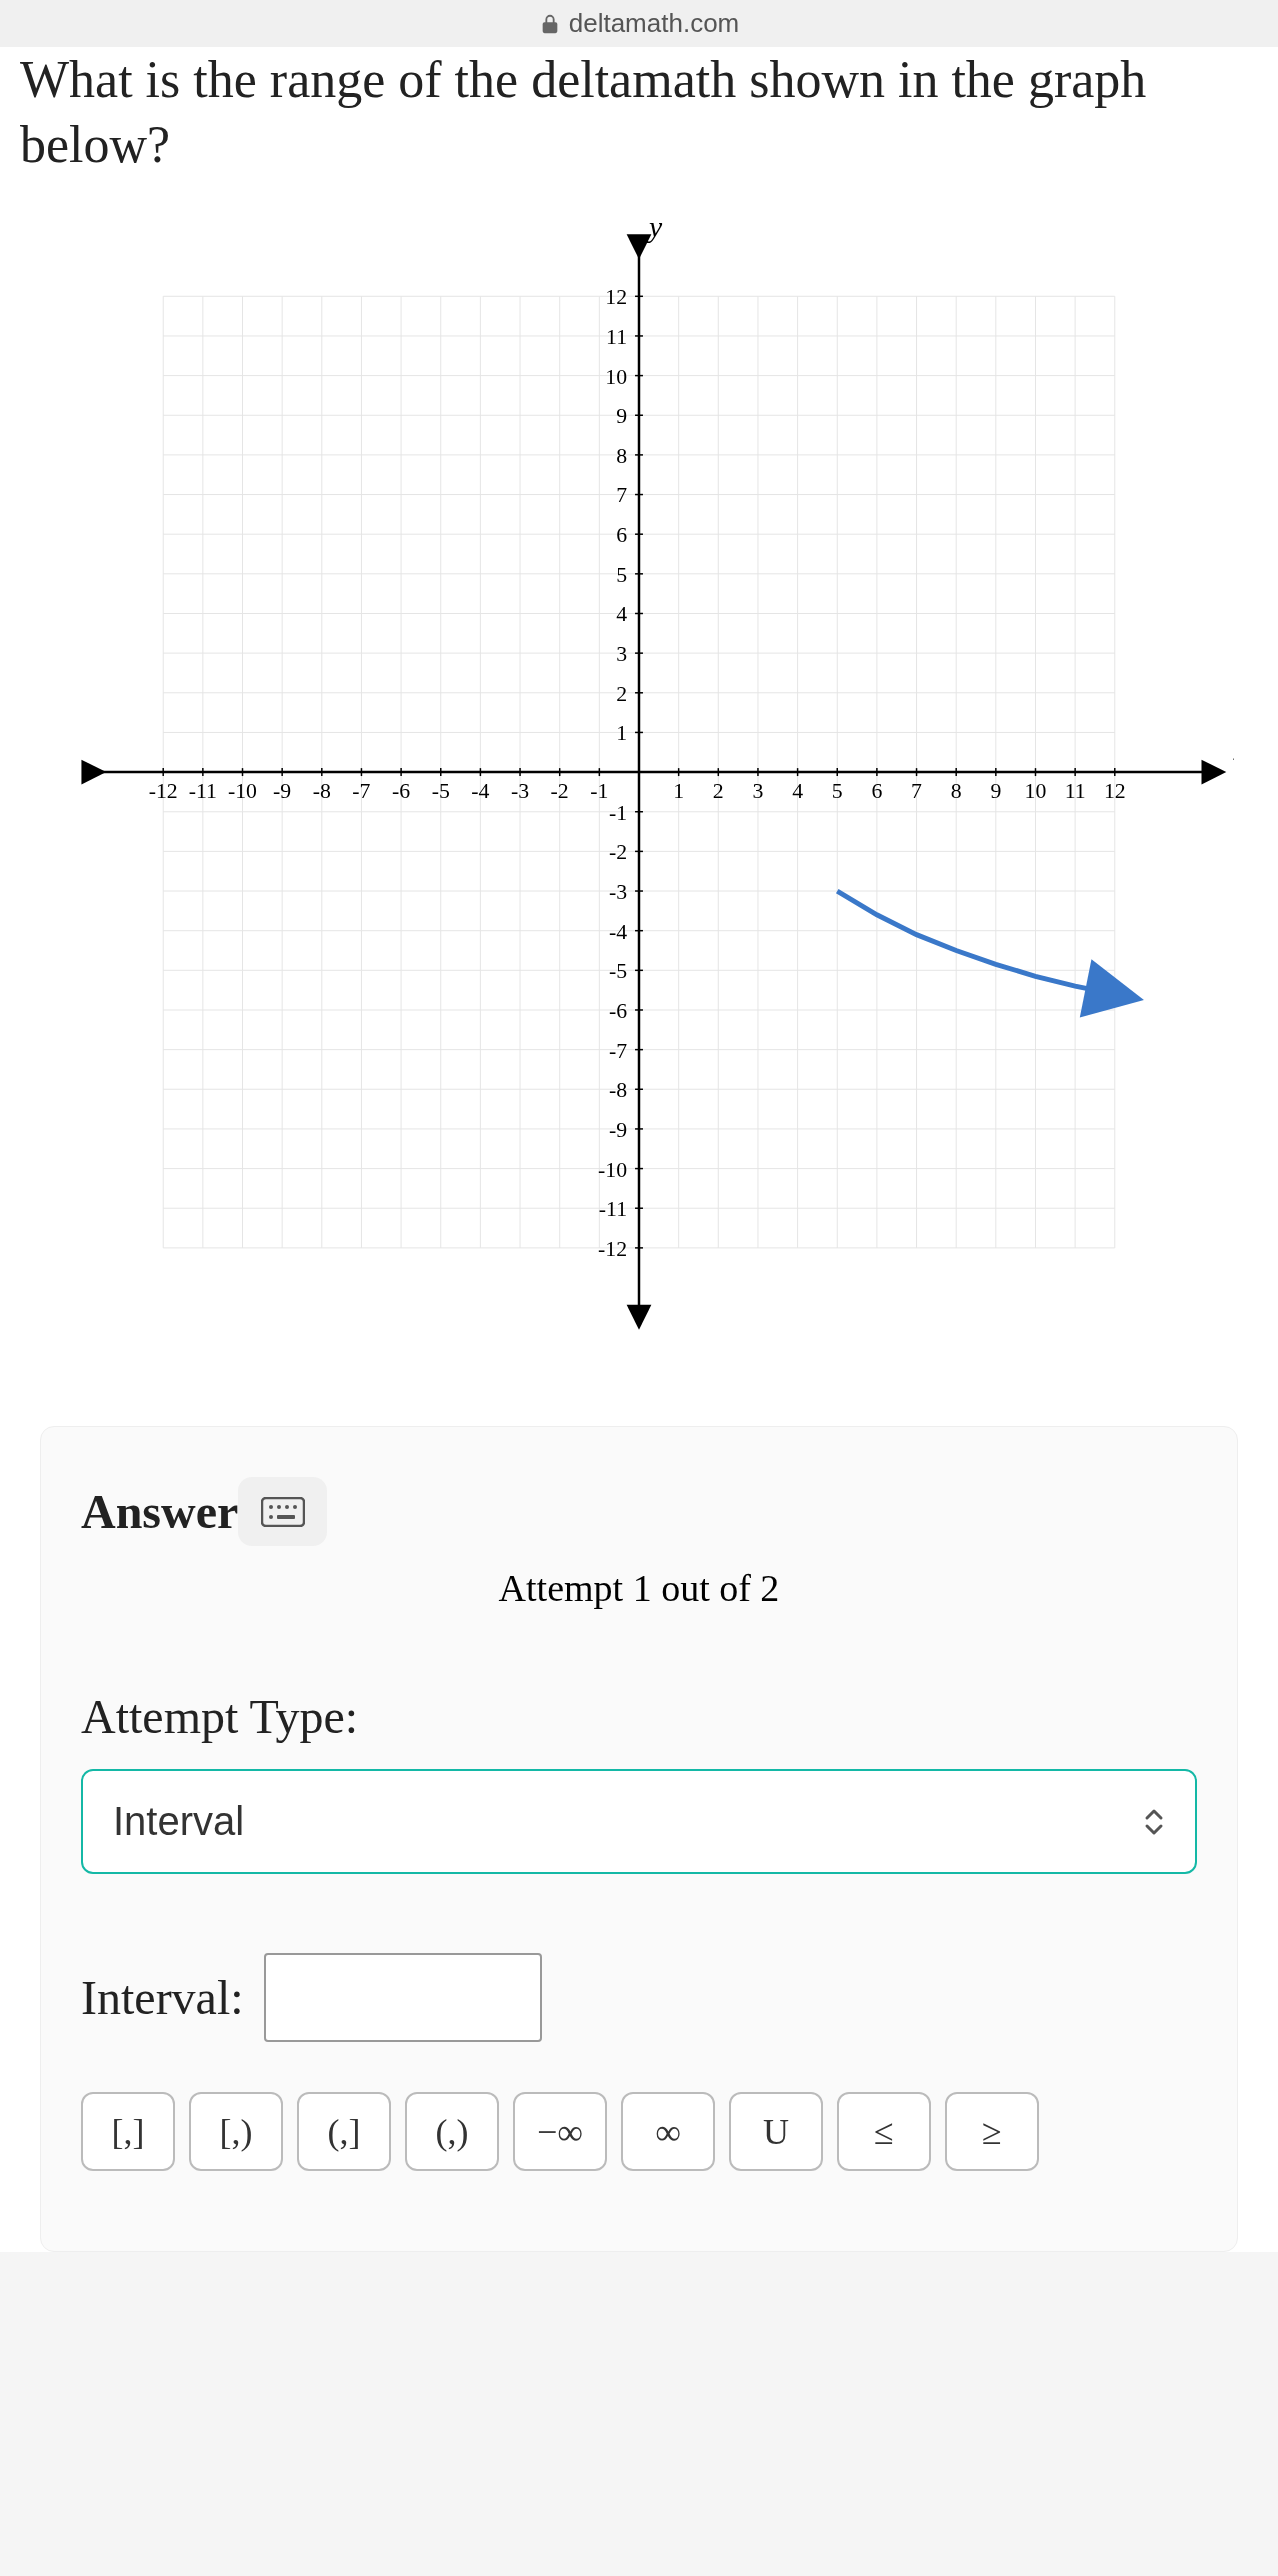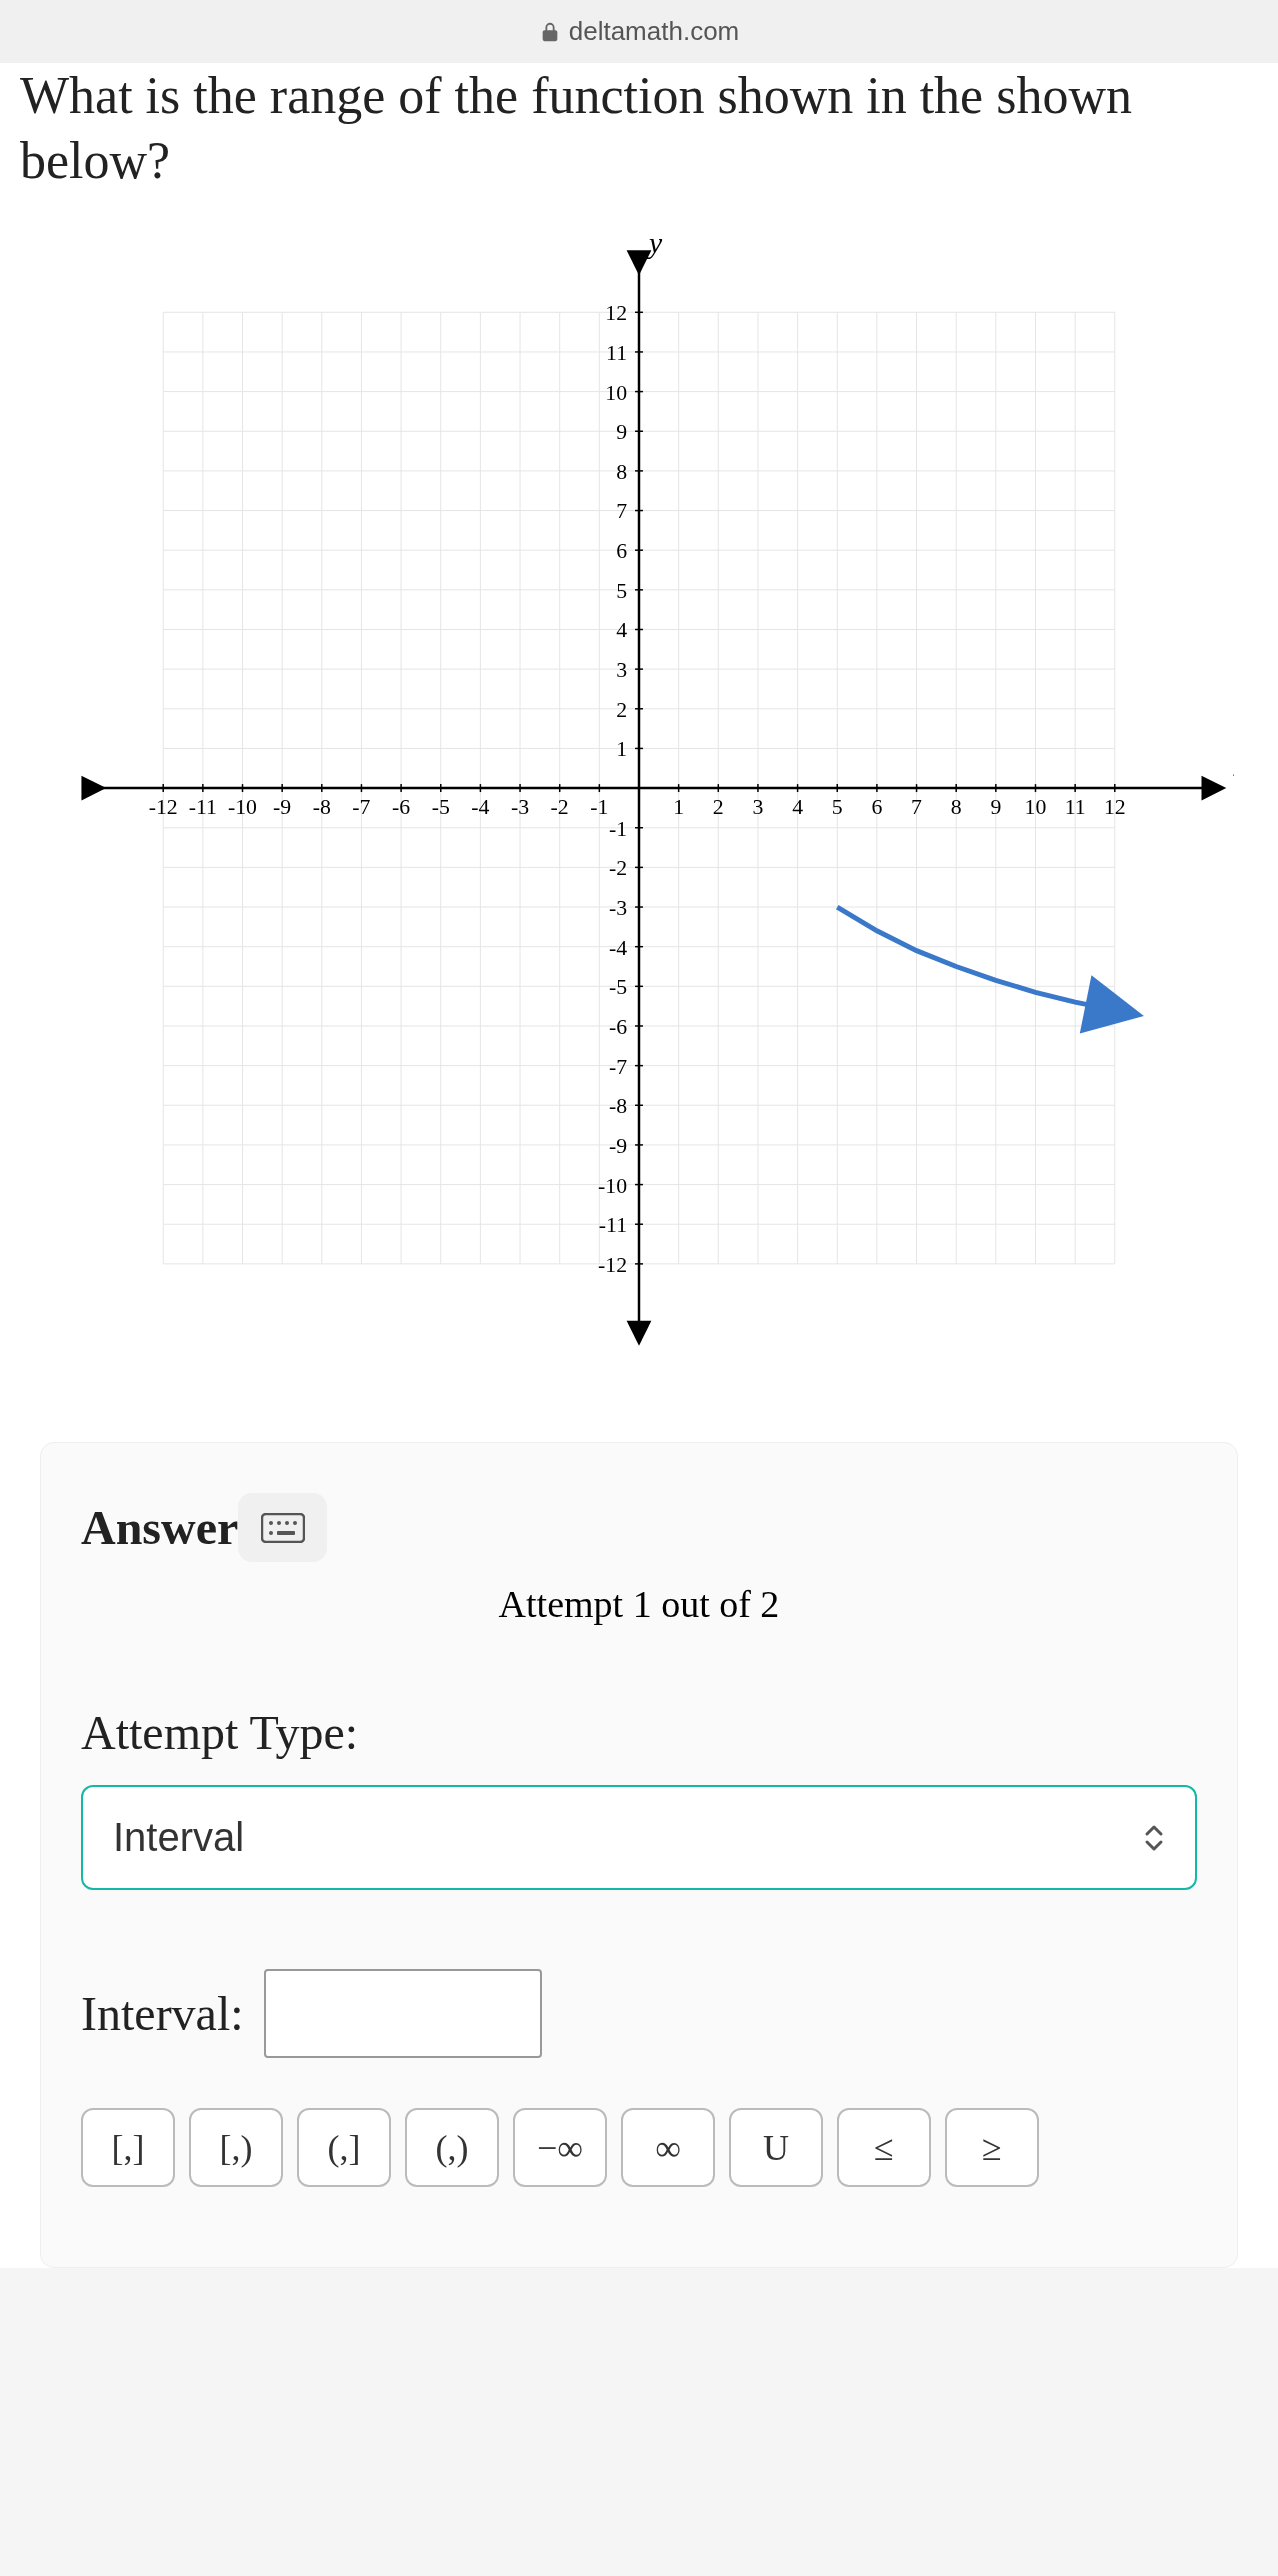--- a/index.html
+++ b/index.html
@@ -6,21 +6,21 @@
     body {
       font-family: Georgia, 'Times New Roman', serif;
       background: #f5f5f5;
       width: 1278px;
       min-height: 2576px;
     }
     .url-bar {
       display: flex;
       align-items: center;
       justify-content: center;
-      padding: 16px;
+      padding: 8px;
       background: #f0f0f0;
       gap: 8px;
       font-family: -apple-system, Arial, sans-serif;
       font-size: 26px;
       color: #555;
     }
     .lock-svg { width: 22px; height: 22px; }
     .content { background: #fff; padding: 0 20px; }
     .question {
       font-size: 52px;
@@ -120,21 +120,21 @@
 <body>
 
 <div class="url-bar">
   <svg class="lock-svg" viewBox="0 0 24 24" fill="#666">
     <path d="M12 2a5 5 0 0 0-5 5v3H6a2 2 0 0 0-2 2v8a2 2 0 0 0 2 2h12a2 2 0 0 0 2-2v-8a2 2 0 0 0-2-2h-1V7a5 5 0 0 0-5-5zm-3 5a3 3 0 1 1 6 0v3H9V7z"></path>
   </svg>
   <span>deltamath.com</span>
 </div>
 
 <div class="content">
-  <div class="question">What is the range of the function shown in the shown below?</div>
+  <div class="question">What is the range of the deltamath shown in the graph below?</div>
 
   <div class="graph-wrap">
     <svg id="graph" width="1190" height="1130" viewBox="0 0 1200 1140">
 
     <line x1="120" y1="80" x2="120" y2="1040" stroke="#e5e5e5" stroke-width="1"></line>
         <line x1="120" y1="1040" x2="1080" y2="1040" stroke="#e5e5e5" stroke-width="1"></line>
         <line x1="160" y1="80" x2="160" y2="1040" stroke="#e5e5e5" stroke-width="1"></line>
         <line x1="120" y1="1000" x2="1080" y2="1000" stroke="#e5e5e5" stroke-width="1"></line>
         <line x1="200" y1="80" x2="200" y2="1040" stroke="#e5e5e5" stroke-width="1"></line>
         <line x1="120" y1="960" x2="1080" y2="960" stroke="#e5e5e5" stroke-width="1"></line>

